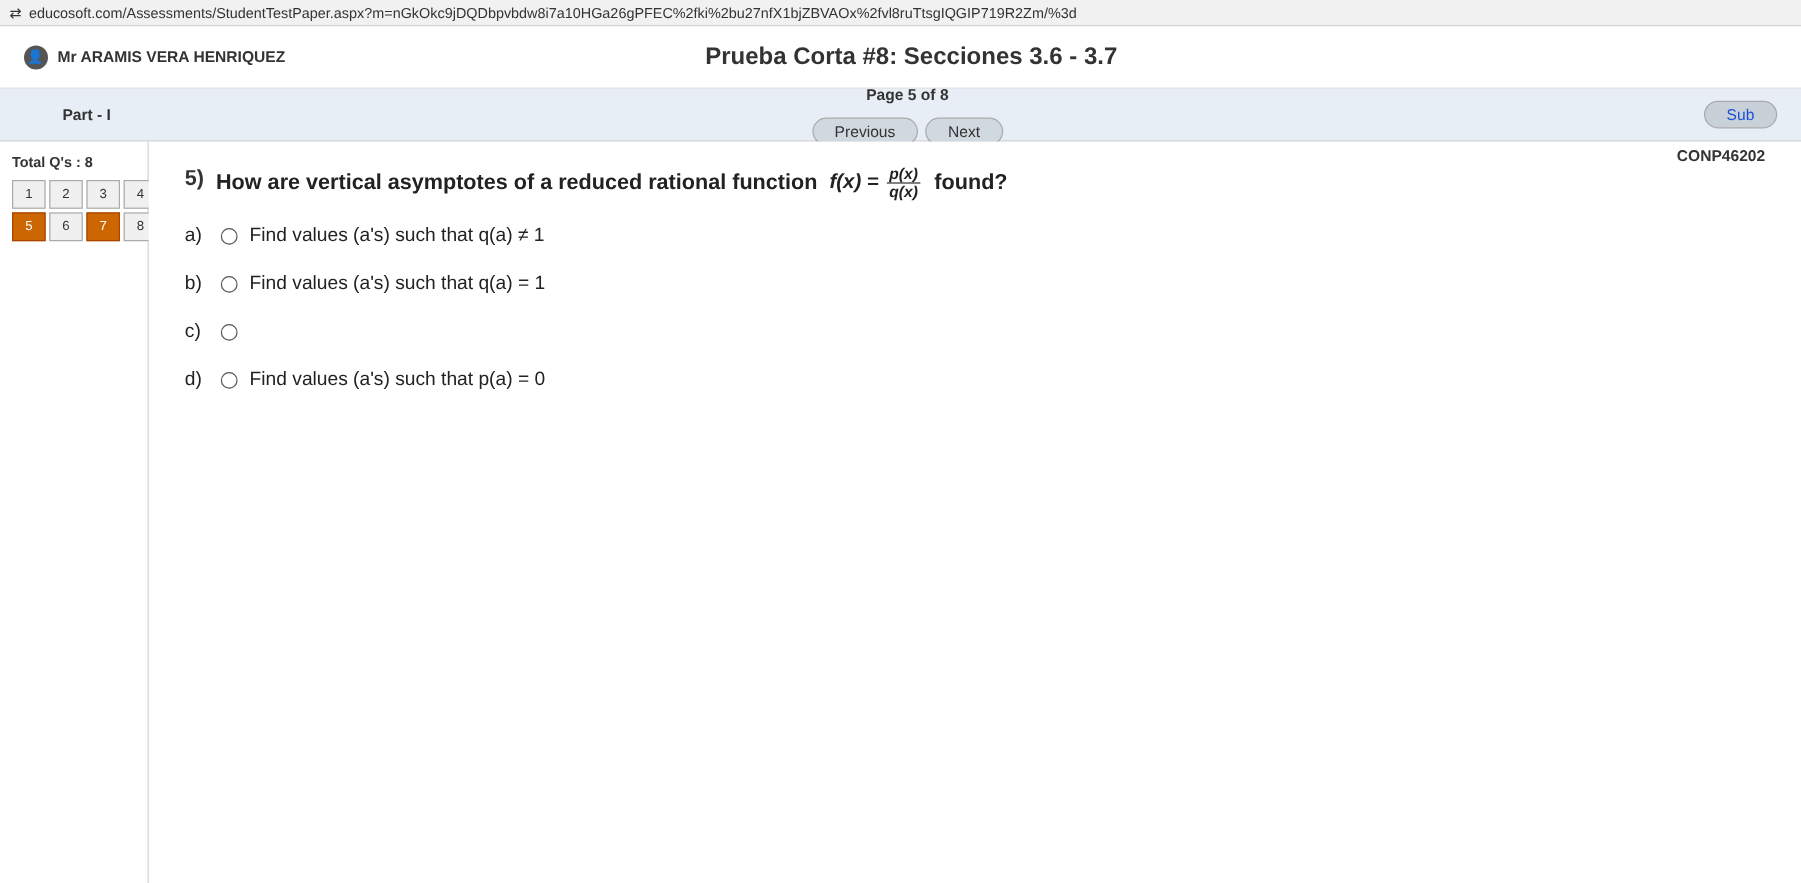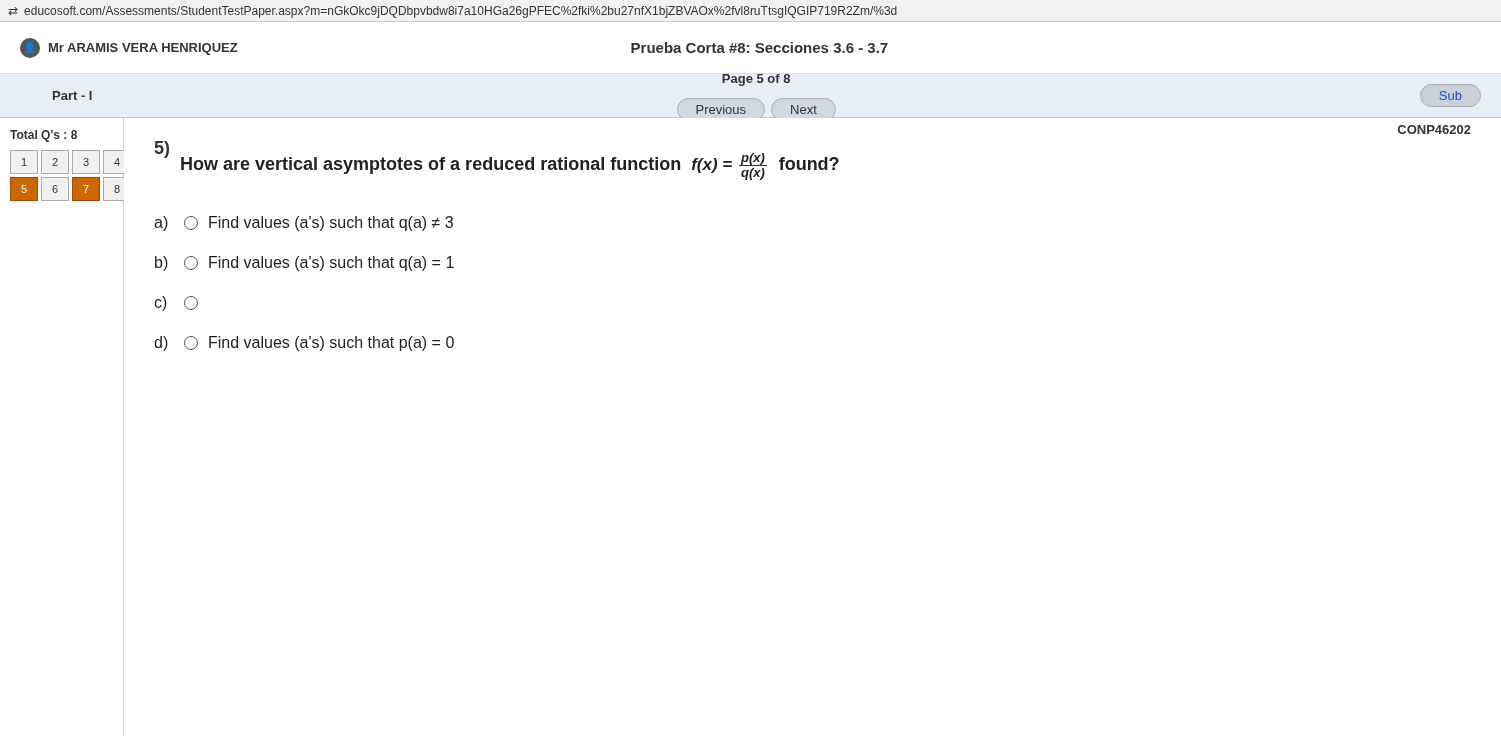--- a/index.html
+++ b/index.html
@@ -41,21 +41,21 @@
       height: 20px;
       background: #555;
       border-radius: 50%;
       display: flex;
       align-items: center;
       justify-content: center;
       color: white;
       font-size: 11px;
     }
     .header-title {
-      font-size: 15px;
+      font-size: 20px;
       font-weight: bold;
       color: #333;
     }
     .header-right {
       width: 200px;
     }
 
     
     .sub-header {
       background: #e8eef5;
@@ -178,21 +178,21 @@
     .math-formula {
       font-style: italic;
       font-size: 17px;
     }
     .fraction {
       display: inline-flex;
       flex-direction: column;
       align-items: center;
       vertical-align: middle;
       font-size: 14px;
-      margin: 13px 2px;
+      margin: 0 2px;
       line-height: 1.1;
     }
     .fraction .numerator {
       border-bottom: 1px solid #333;
       padding: 0 2px;
       font-size: 13px;
     }
     .fraction .denominator {
       padding: 0 2px;
       font-size: 13px;
@@ -298,21 +298,21 @@
             </span>
         </span>
         <span>&nbsp;found?</span>
       </div>
     </div>
 
     <div class="options">
       <div class="option">
         <span class="option-label">a)</span>
         <span class="radio-circle"></span>
-        <span class="option-text">Find values (a's) such that q(a) ≠ 3</span>
+        <span class="option-text">Find values (a's) such that q(a) ≠ 1</span>
       </div>
       <div class="option">
         <span class="option-label">b)</span>
         <span class="radio-circle"></span>
         <span class="option-text">Find values (a's) such that q(a) = 1</span>
       </div>
       <div class="option">
         <span class="option-label">c)</span>
         <span class="radio-circle"></span>
       </div>

